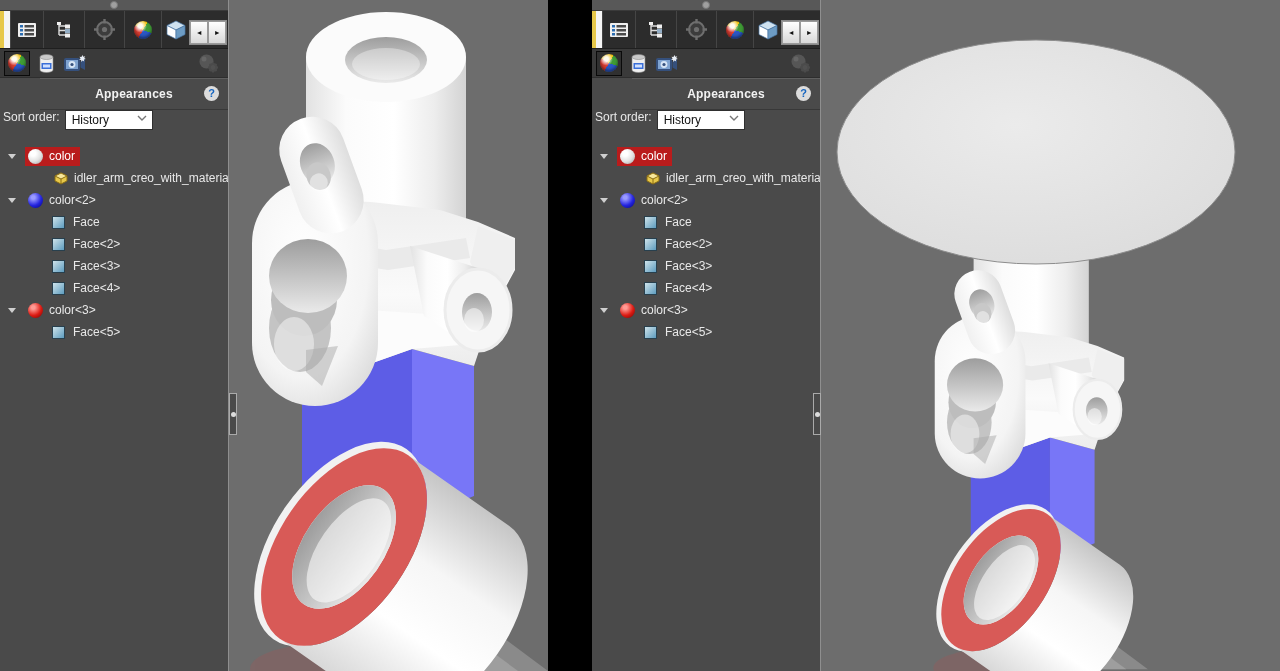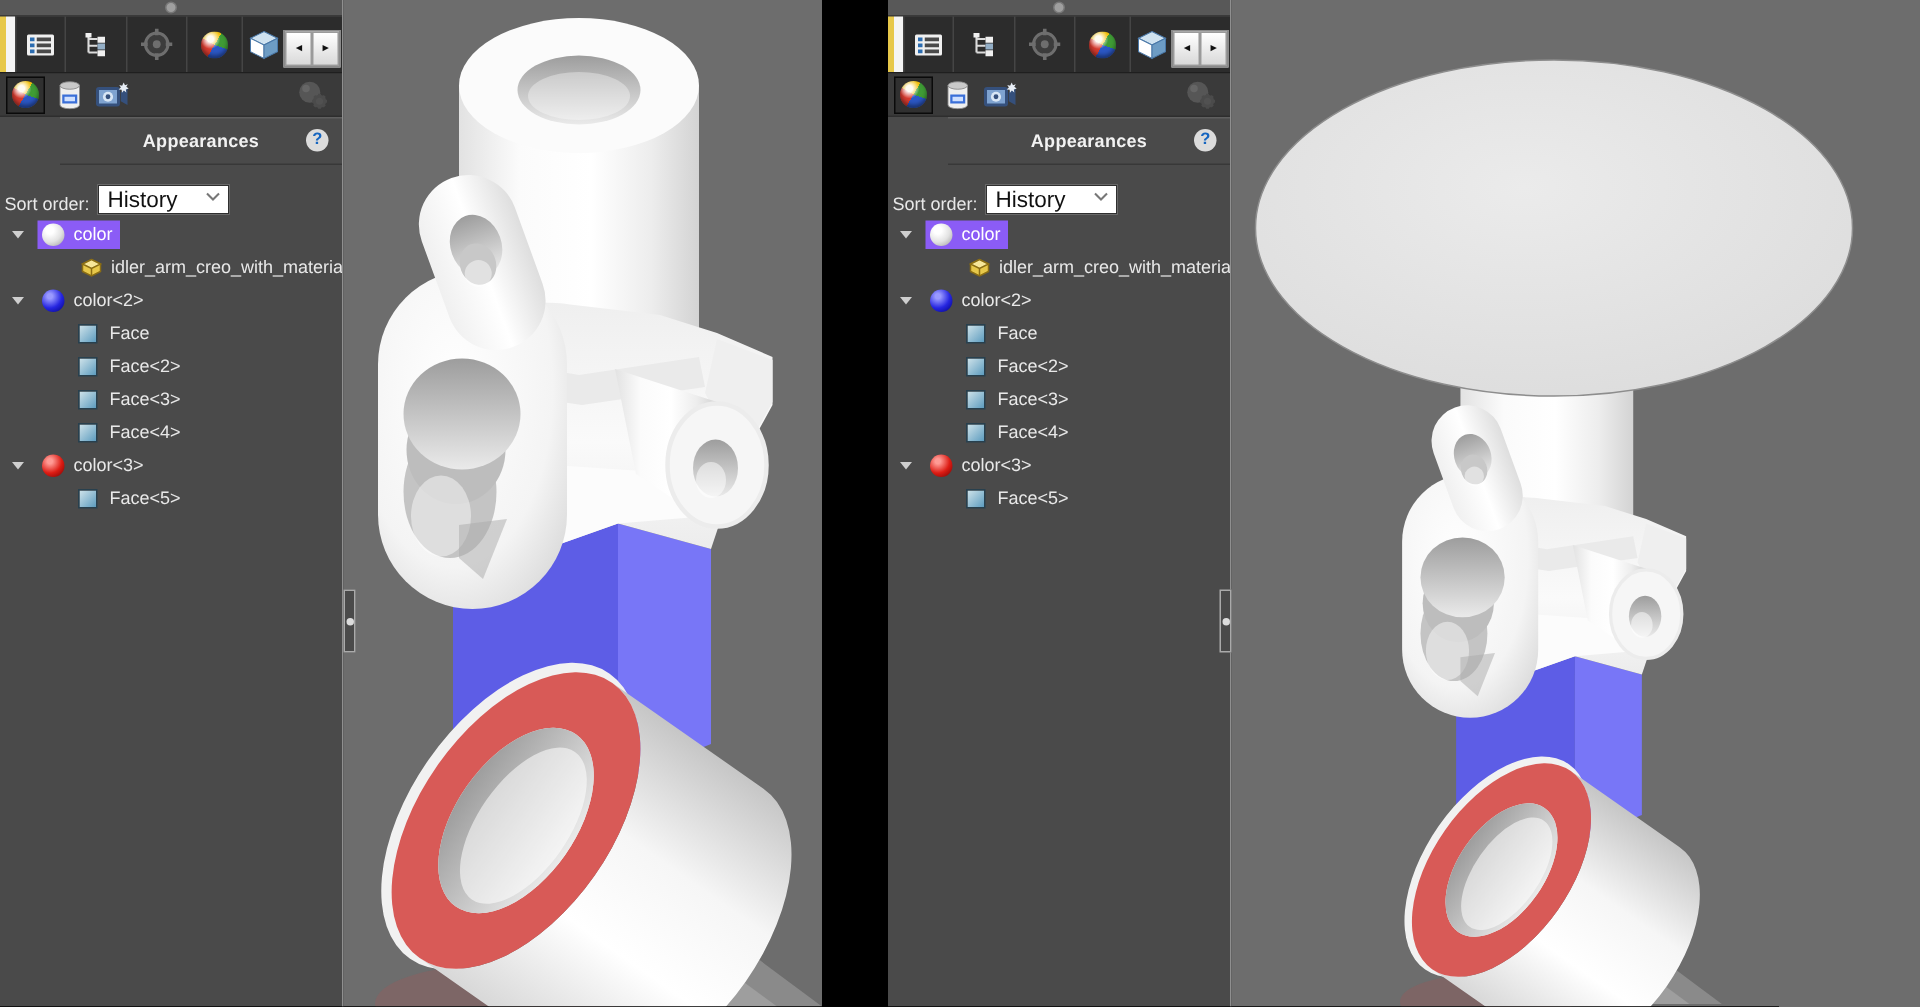--- a/index.html
+++ b/index.html
@@ -37,34 +37,34 @@
   .tool.push-right{margin-left:auto;margin-right:2px;}
 
   
   .hdr{height:30px;border-top:1px solid #5f5f5f;border-bottom:1px solid #383838;
        display:flex;align-items:center;justify-content:center;position:relative;margin-left:40px;}
   .hdr .title{color:#f2f2f2;font-size:12px;font-weight:bold;letter-spacing:.2px;}
   .help{position:absolute;right:9px;top:7px;width:15px;height:15px;border-radius:50%;
         background:#dcdcdc;color:#1565c0;font-size:11px;font-weight:bold;line-height:15px;text-align:center;}
 
   
-  .sortrow{height:33px;display:flex;align-items:flex-end;padding-left:3px;}
+  .sortrow{height:33px;display:flex;align-items:flex-start;padding-left:3px;}
   .sortlbl{color:#e8e8e8;font-size:12px;margin-right:5px;white-space:nowrap;}
   .select{width:88px;height:20px;background:#fff;border:1px solid #2f2f2f;box-sizing:border-box;
-          display:flex;align-items:center;font-size:15px;color:#111;padding-left:6px;position:relative;}
+          display:flex;align-items:center;font-size:12px;color:#111;padding-left:6px;position:relative;}
   .select .chev{position:absolute;right:5px;top:4px;}
 
   
   .tree{padding-top:2px;}
   .trow{height:22px;display:flex;align-items:center;color:#e8e8e8;font-size:12px;white-space:nowrap;}
   .trow .arrow{width:0;height:0;border-left:4px solid transparent;border-right:4px solid transparent;
                border-top:5px solid #cfcfcf;margin:0 9px 0 8px;flex:none;}
   .childpad{margin-left:52px;}
   .selwrap{display:inline-flex;align-items:center;padding:2px 5px 2px 3px;}
-  .selwrap.selected{background:#8b5cf6;color:#fff;}
+  .selwrap.selected{background:#b91c1c;color:#fff;}
   .sphere{width:15px;height:15px;border-radius:50%;margin-right:6px;flex:none;}
   .sphere.white{background:radial-gradient(circle at 35% 30%,#ffffff 0 18%,#e2e2e2 55%,#9a9a9a);}
   .sphere.blue{background:radial-gradient(circle at 35% 30%,#9a9aff 0 12%,#2525e0 55%,#000078);}
   .sphere.red{background:radial-gradient(circle at 35% 30%,#ff9a94 0 12%,#dd1c14 55%,#6e0000);}
   .faceicon{width:13px;height:13px;border:1px solid #28404e;box-sizing:border-box;margin-right:8px;flex:none;
             background:linear-gradient(135deg,#cfe3ea,#5d9cbf);}
   .particon{margin-right:5px;flex:none;display:flex;}
 
   
   .handle{position:absolute;width:8px;height:42px;background:#4a4a4a;border:1px solid #aaaaaa;

